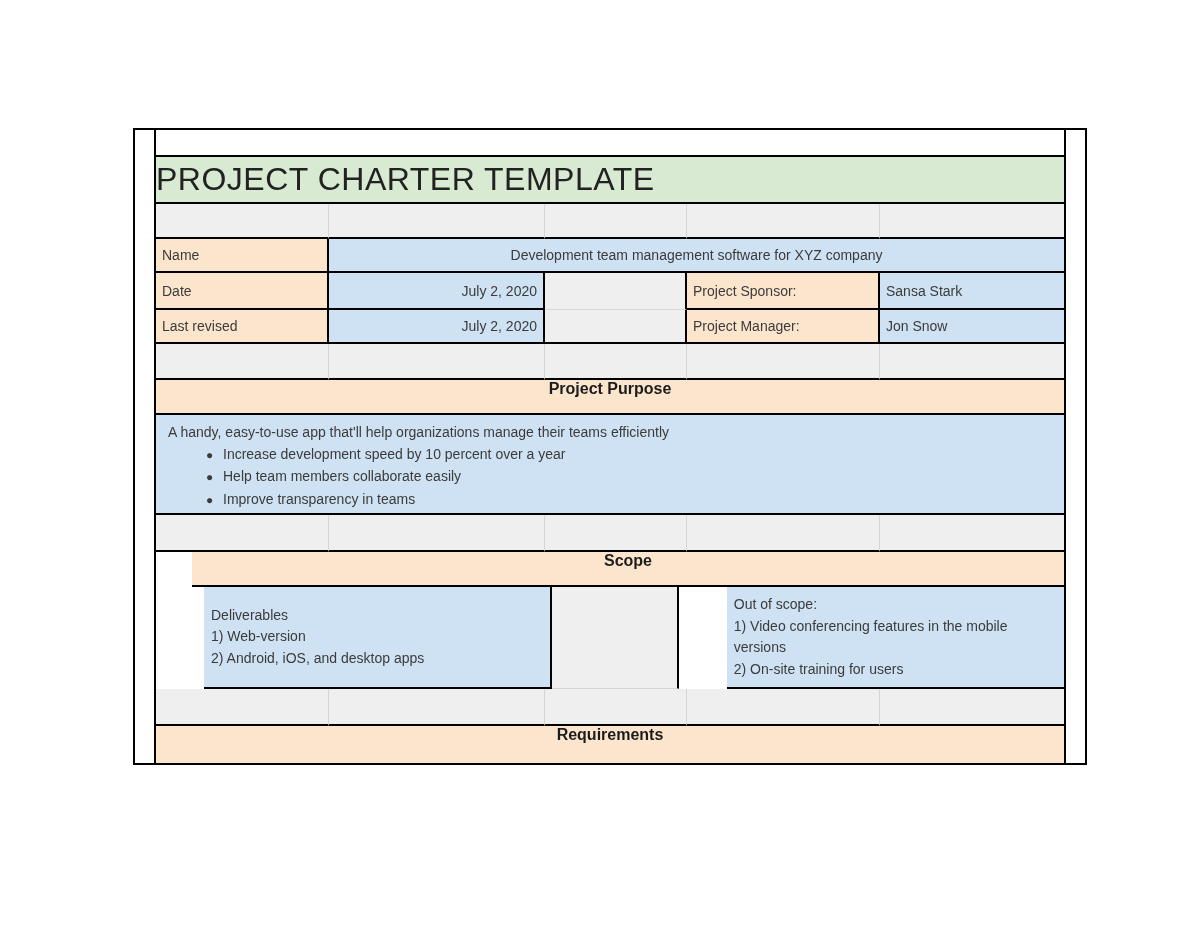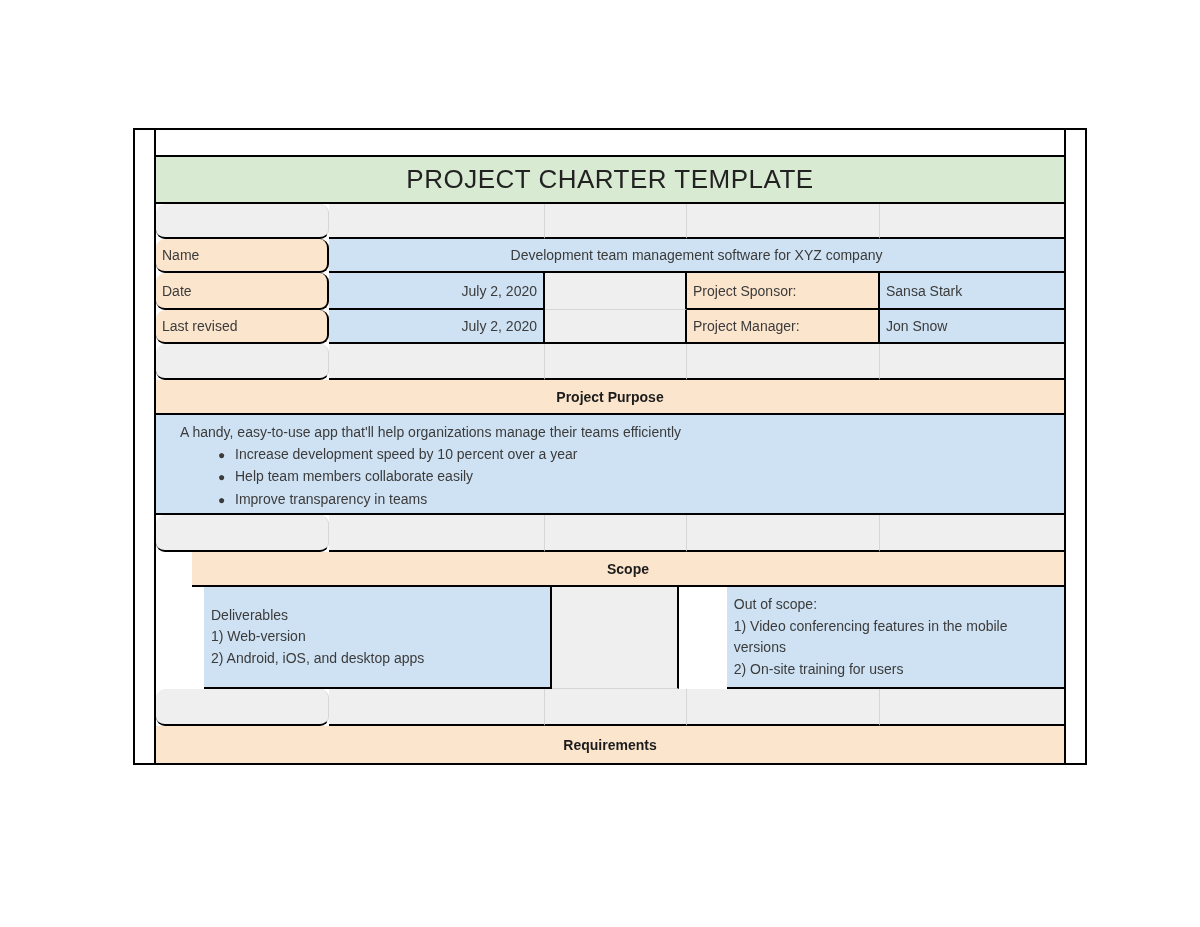--- a/index.html
+++ b/index.html
@@ -22,30 +22,30 @@
   .bb{border-bottom:2px solid #000;}
   .br{border-right:2px solid #000;}
   .bbl{border-bottom:1px solid #d6d6d6;}
   .brl{border-right:1px solid #d6d6d6;}
   
   .green{background:#d9ead3;}
   .orange{background:#fce5cd;}
   .blue{background:#cfe2f3;}
   .gray{background:#efefef;}
   
-  .wA{width:173px;border-radius:9px;}.wB{width:216px;}.wC{width:142px;}.wD{width:193px;}.wE{width:184px;}
+  .wA{width:173px;}.wB{width:216px;}.wC{width:142px;}.wD{width:193px;}.wE{width:184px;}
   .wAB{width:389px;}.wDE{width:377px;}.wBE{width:735px;justify-content:center;}.full{width:908px;}
   
   .vc{display:flex;align-items:center;padding:0 6px;}
   .right{justify-content:flex-end;}
-  .title-cell{display:flex;align-items:center;justify-content:center;
-    font-size:26px;color:#222;letter-spacing:0.5px;}
-  .hdr{display:flex;align-items:center;justify-content:center;
-    font-weight:bold;color:#1c1c1c;font-size:14px;}
-  .purpose-cell{padding:7px 24px;line-height:21.5px;}
+  .title-cell{display:flex;align-items:center;
+    font-size:32px;color:#222;letter-spacing:0.5px;}
+  .hdr{display:flex;justify-content:center;
+    font-weight:bold;color:#1c1c1c;font-size:16px;}
+  .purpose-cell{padding:7px 12px;line-height:21.5px;}
   .bullet{padding-left:38px;}
   .dot{display:inline-block;width:17px;font-size:12px;}
   .lines{display:flex;flex-direction:column;justify-content:center;
     padding:5px 7px;line-height:21.5px;margin-left:48px;}
   .grow{flex-grow:1;}
   
   .h-top{height:25px;}
   .h-title{height:47px;}
   .h-g1{height:35px;}
   .h-name{height:34px;}

